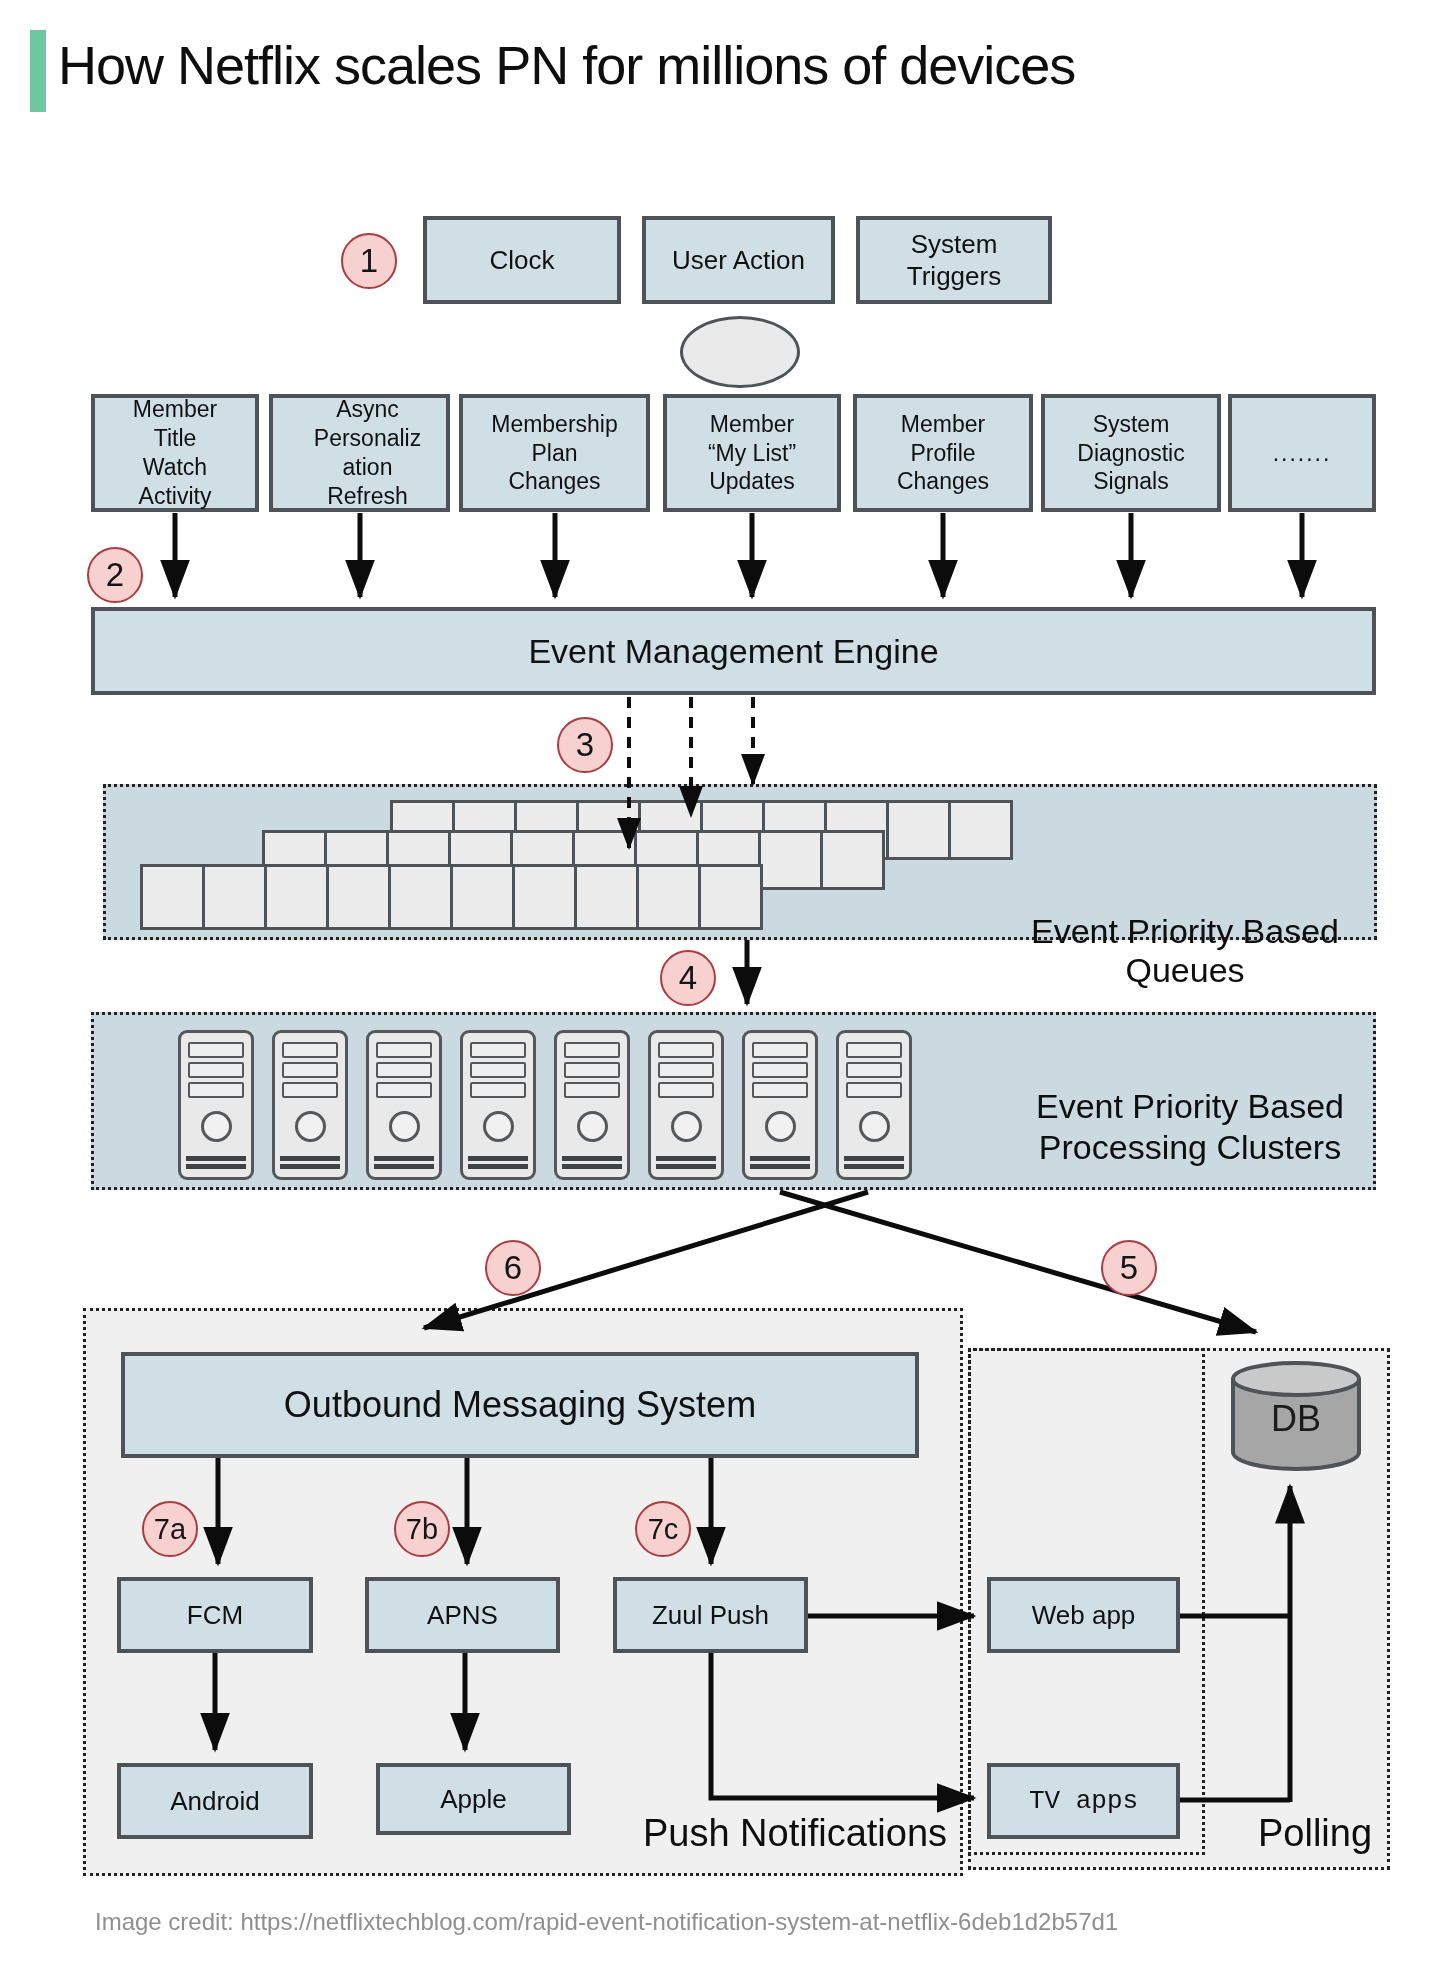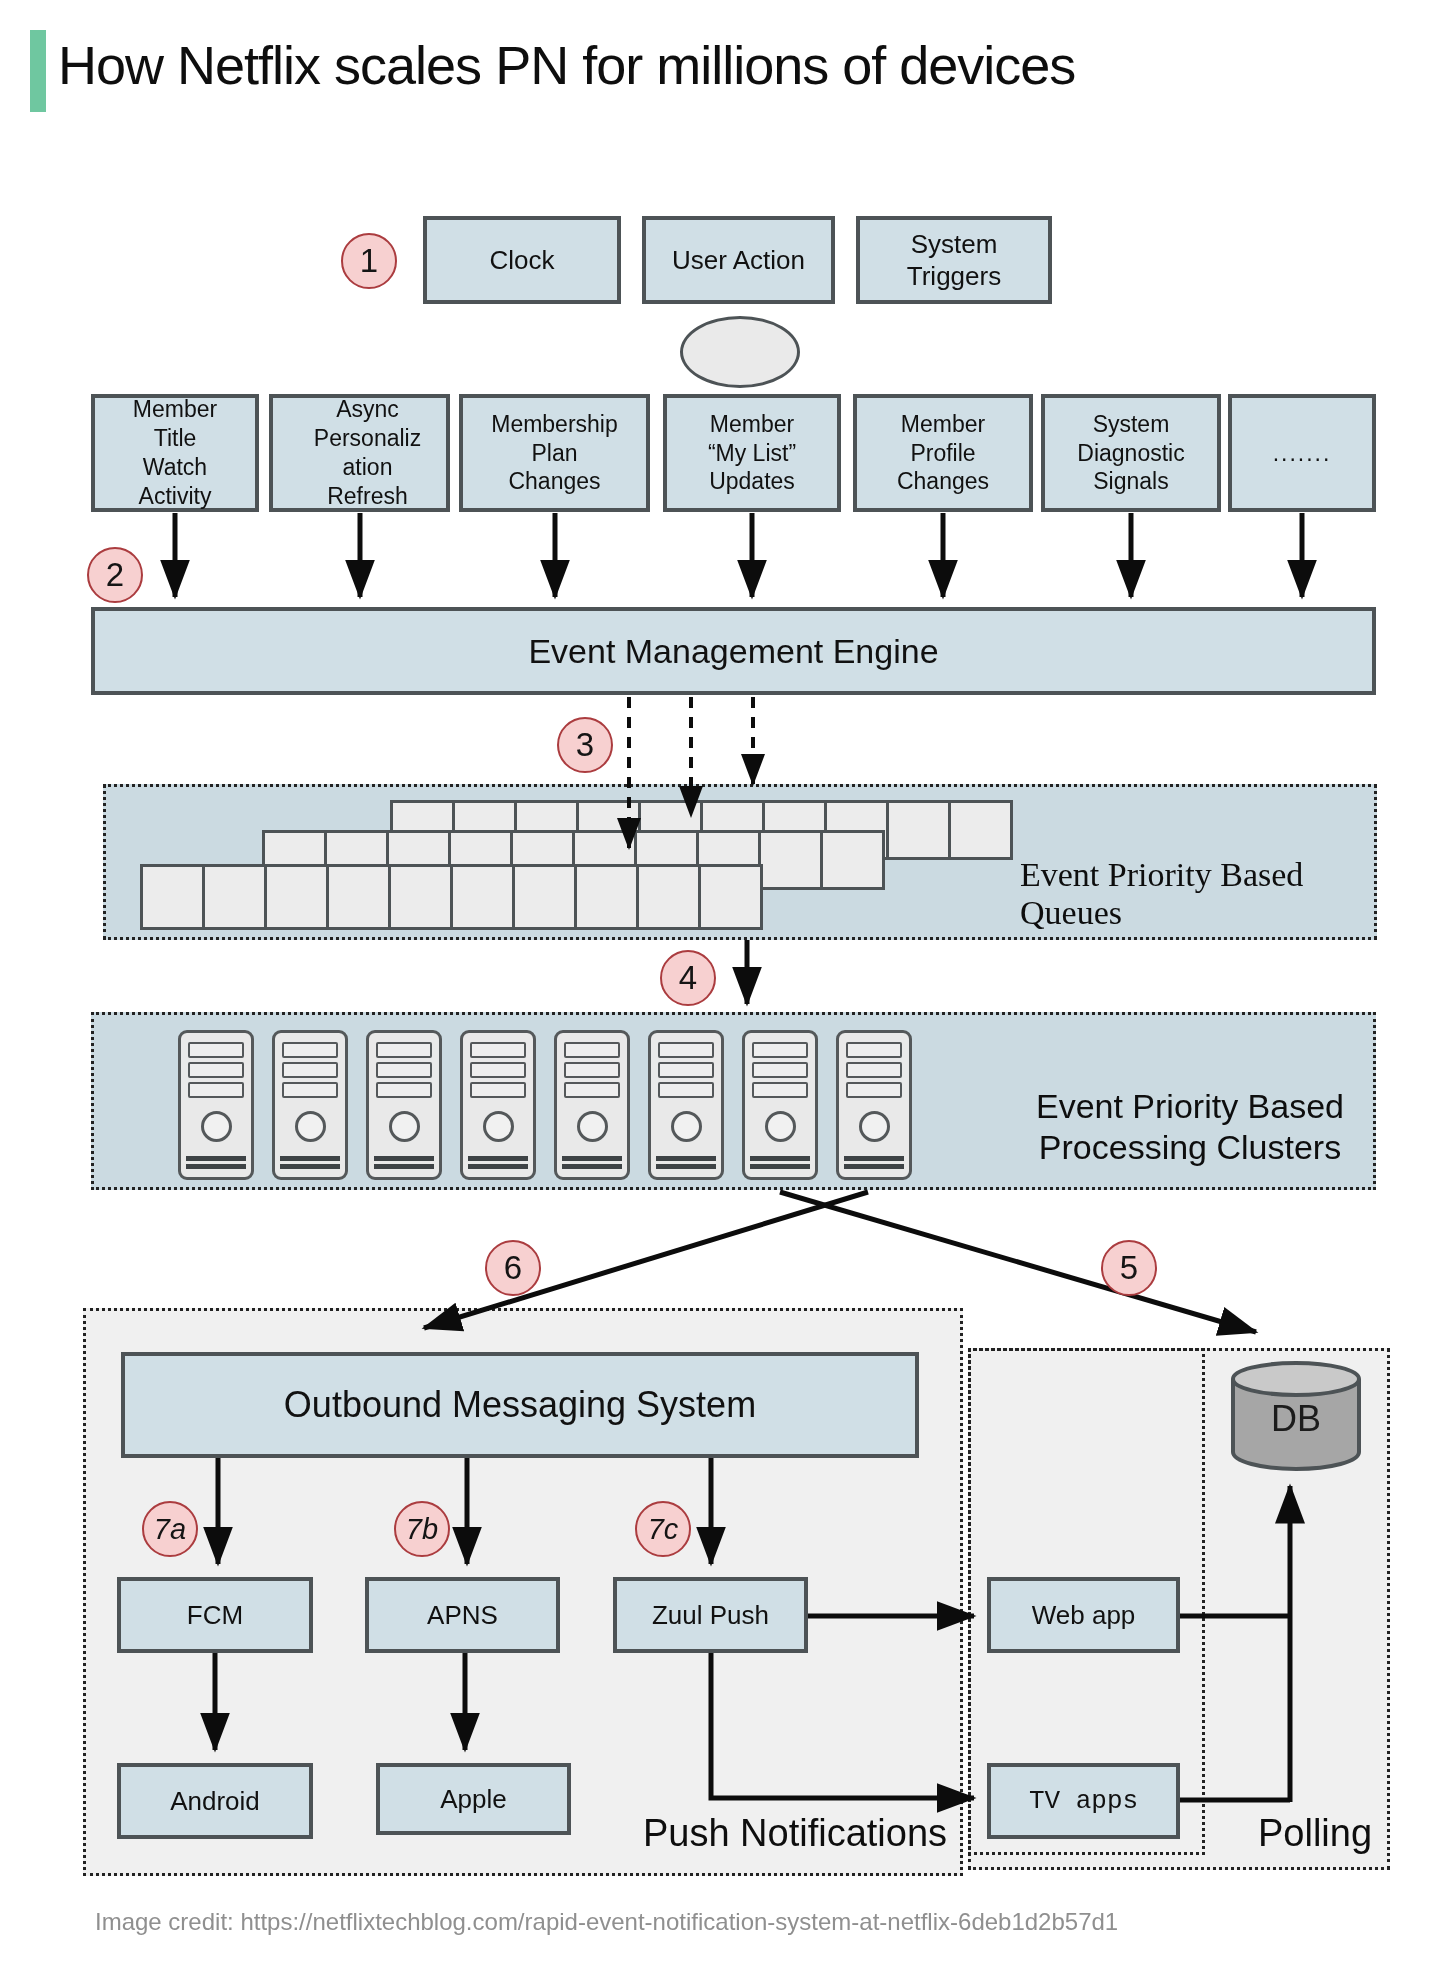--- a/index.html
+++ b/index.html
@@ -19,21 +19,21 @@
        display:flex;align-items:center;justify-content:center;text-align:center;
        white-space:pre-line;box-sizing:border-box;}
   .f26{font-size:26px;line-height:1.25;}
   .f24{font-size:23px;line-height:1.26;}
   .f34{font-size:34px;}
   .f36{font-size:36px;}
 
   .badge{position:absolute;width:56px;height:56px;border-radius:50%;background:var(--badge-fill);
          border:2.5px solid var(--badge-border);display:flex;align-items:center;justify-content:center;
          font-size:33px;color:#151515;box-sizing:border-box;z-index:40;}
-  .badge.small{font-size:29px;font-style:italic;}
+  .badge.small{font-size:29px;}
 
   .ellipse{position:absolute;left:680px;top:316px;width:120px;height:72px;border-radius:50%;
            background:#eaeaea;border:3.5px solid var(--box-border);box-sizing:border-box;}
 
   .region{position:absolute;box-sizing:border-box;border:3.5px dotted #222;}
   .region.blue{background:var(--region-blue);}
   .region.gray{background:var(--region-gray);}
   .region-label{position:absolute;color:#0e0e0e;white-space:pre-line;}
 
   .queue-strip{position:absolute;display:flex;gap:3px;background:var(--box-border);
@@ -96,21 +96,21 @@
   <div class="box f24" style="left:1041px;top:394px;width:180px;height:118px;">System
 Diagnostic
 Signals</div>
   <div class="box f24" style="left:1228px;top:394px;width:148px;height:118px;letter-spacing:2px;">.......</div>
 
   <div class="box f34" style="left:91px;top:607px;width:1285px;height:88px;">Event Management Engine</div>
 
   <div class="badge" style="left:557px;top:717px;">3</div>
 
   <div class="region blue" style="left:103px;top:784px;width:1274px;height:156px;"></div>
-  <div class="region-label f34" style="left:1020px;top:856px;width:330px;text-align:left;z-index:7;font-family:Liberation Serif, serif;">Event Priority Based Queues</div>
+  <div class="region-label f34" style="left:1020px;top:912px;width:330px;text-align:center;z-index:7;">Event Priority Based Queues</div>
   <div class="queue-strip h54" style="left:390px;top:800px;">
       <div class="queue-cell"></div>
       <div class="queue-cell"></div>
       <div class="queue-cell"></div>
       <div class="queue-cell"></div>
       <div class="queue-cell"></div>
       <div class="queue-cell"></div>
       <div class="queue-cell"></div>
       <div class="queue-cell"></div>
       <div class="queue-cell"></div>

